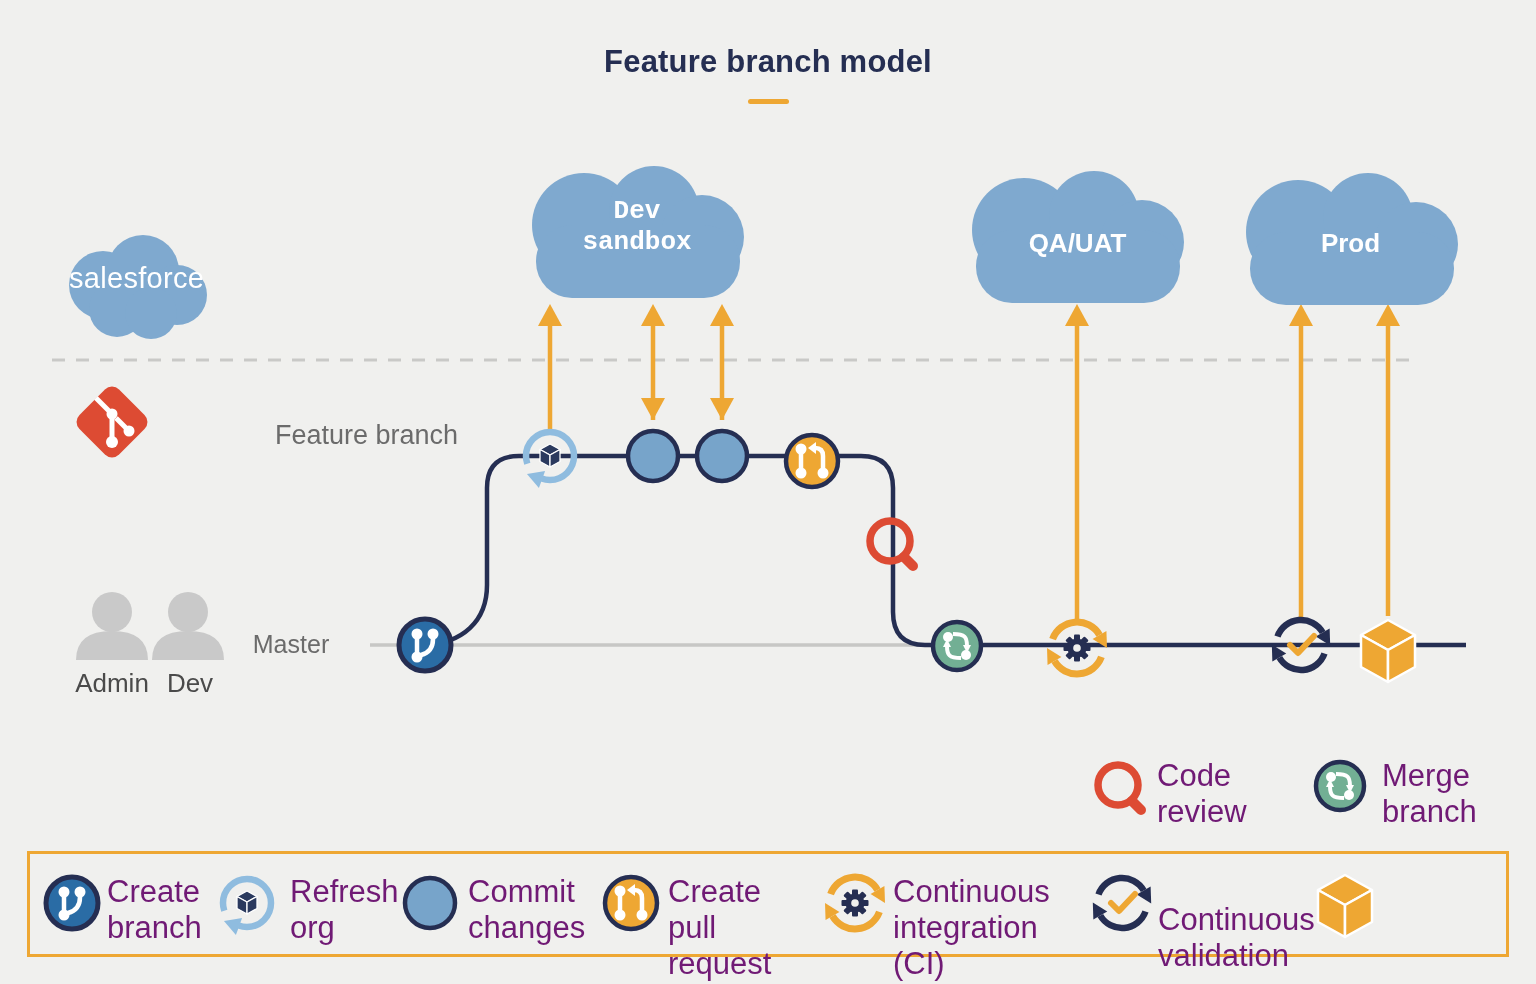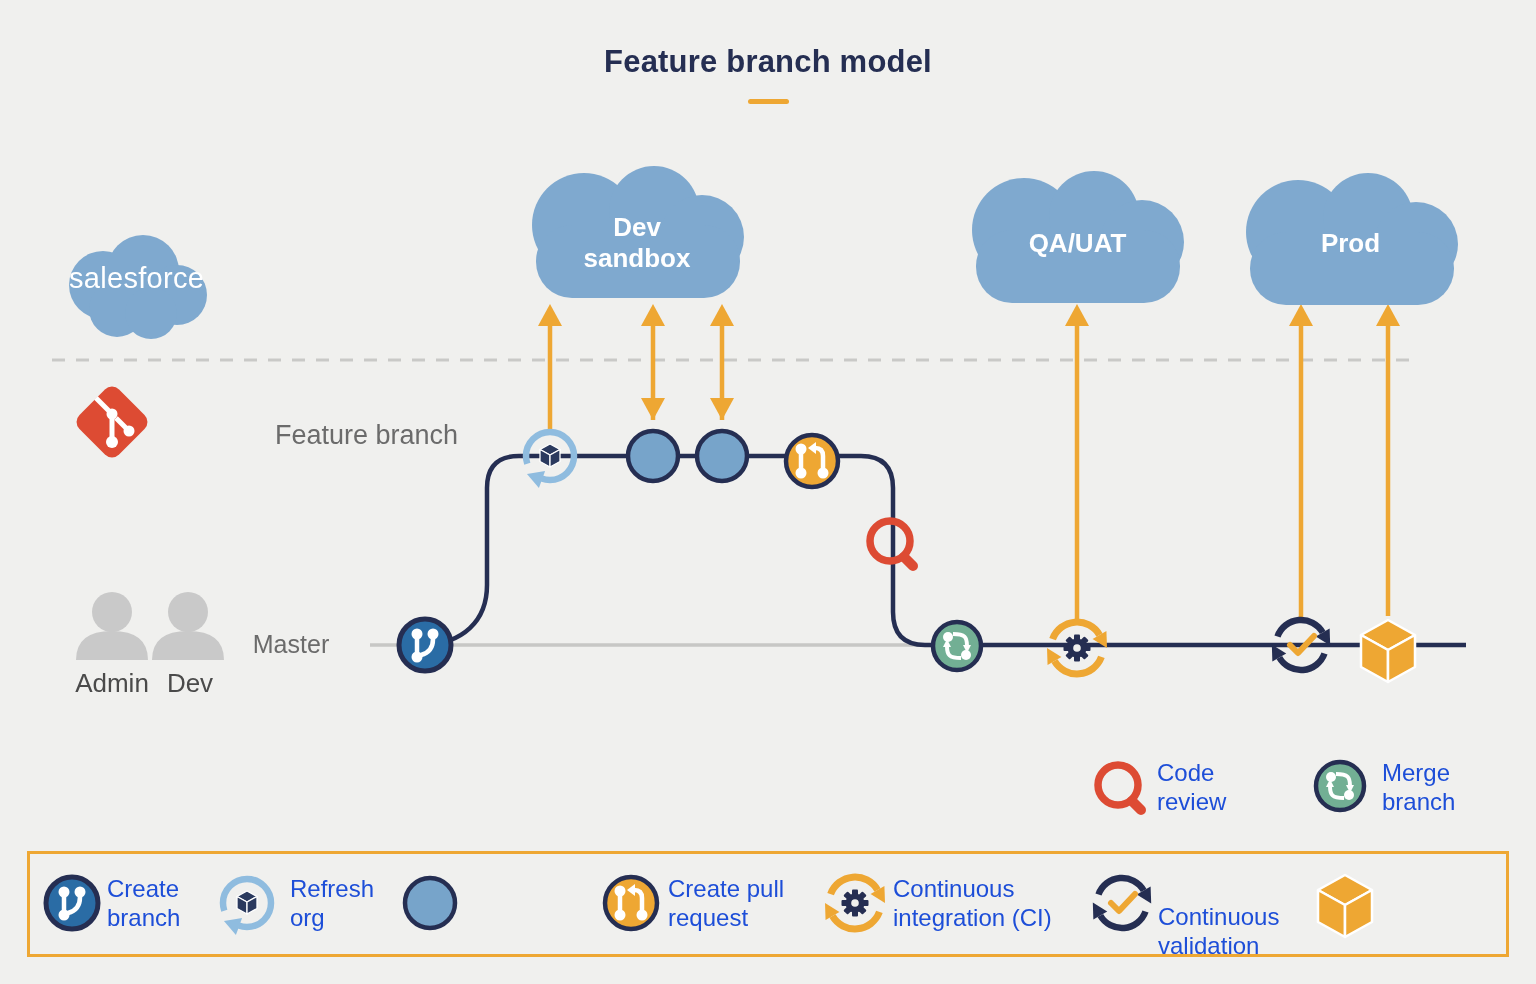--- a/index.html
+++ b/index.html
@@ -7,21 +7,21 @@
   .scene{position:relative;width:1536px;height:984px;background:#f0f0ee;overflow:hidden;}
   .scene svg.layer{position:absolute;left:0;top:0;}
   .txt{position:absolute;color:#6b6b6b;}
   .title{left:0;top:44px;width:1536px;text-align:center;font-size:31px;font-weight:bold;color:#252e52;letter-spacing:.2px;}
   .title-underline{position:absolute;left:748px;top:99px;width:41px;height:5px;background:#eea733;border-radius:3px;}
   .cloud-label{color:#ffffff;font-weight:bold;font-size:26px;text-align:center;line-height:31px;}
   .sf-label{left:69px;top:262px;width:122px;text-align:center;color:#fff;font-size:29px;font-weight:normal;letter-spacing:.3px;}
   .lbl-feature{left:228px;top:420px;width:230px;text-align:right;font-size:27px;}
   .lbl-master{left:228px;top:630px;width:126px;text-align:center;font-size:25px;}
   .lbl-actor{font-size:26px;color:#4a4a4a;text-align:center;}
-  .callout-label,.legend-label{font-size:24px;color:#1d4ed8;line-height:29px;}
+  .callout-label,.legend-label{font-size:31px;color:#701a75;line-height:36px;}
   .legend-bar{position:absolute;left:27px;top:851px;width:1476px;height:100px;border:3px solid #eea733;background:transparent;}
 </style>
 </head>
 <body>
 
 <div class="scene">
 
   <div class="legend-bar"></div>
 
   <svg class="layer" width="1536" height="984" viewBox="0 0 1536 984">
@@ -209,31 +209,32 @@
     <use href="#ic-pr" x="631" y="903"></use>
     <use href="#ic-ci" x="855" y="903"></use>
     <use href="#ic-validation" x="1122" y="903"></use>
     <use href="#ic-cube" x="1345" y="905"></use>
   </svg>
 
   <div class="txt title">Feature branch model</div>
   <div class="title-underline"></div>
 
   <div class="txt sf-label">salesforce</div>
-  <div class="txt cloud-label" style="left:572px;top:212px;width:130px;">Dev sandbox</div>
+  <div class="txt cloud-label" style="left:572px;top:196px;width:130px;font-family:Liberation Mono, monospace;">Dev sandbox</div>
   <div class="txt cloud-label" style="left:990px;top:228px;width:175px;">QA/UAT</div>
   <div class="txt cloud-label" style="left:1263px;top:228px;width:175px;">Prod</div>
 
   <div class="txt lbl-feature">Feature branch</div>
   <div class="txt lbl-master">Master</div>
 
   <div class="txt lbl-actor" style="left:62px;top:668px;width:100px;">Admin</div>
   <div class="txt lbl-actor" style="left:150px;top:668px;width:80px;">Dev</div>
 
   <div class="txt callout-label" style="left:1157px;top:758px;width:95px;">Code review</div>
   <div class="txt callout-label" style="left:1382px;top:758px;width:100px;">Merge branch</div>
 
   <div class="txt legend-label" style="left:107px;top:874px;width:95px;">Create branch</div>
   <div class="txt legend-label" style="left:290px;top:874px;width:95px;">Refresh org</div>
+  <div class="txt legend-label" style="left:468px;top:874px;width:110px;">Commit changes</div>
   <div class="txt legend-label" style="left:668px;top:874px;width:130px;">Create pull request</div>
   <div class="txt legend-label" style="left:893px;top:874px;width:185px;">Continuous integration (CI)</div>
   <div class="txt legend-label" style="left:1158px;top:874px;width:150px;margin-top:28px;">Continuous validation</div>
 </div>
 
 </body></html>

